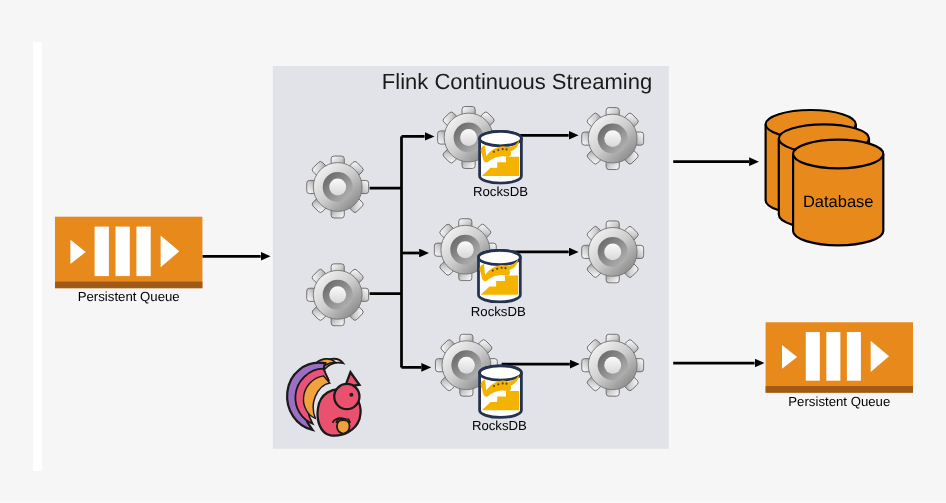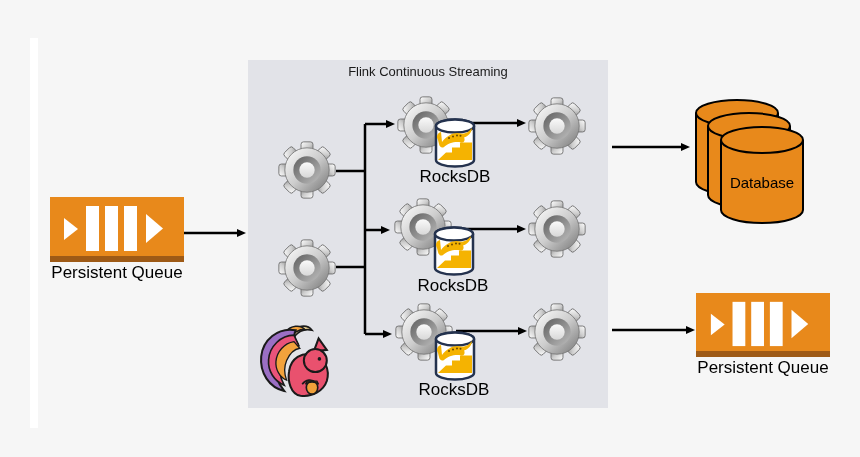--- a/index.html
+++ b/index.html
@@ -5,22 +5,22 @@
   html,body { margin:0; padding:0; }
   .canvas {
     position:relative; width:860px; height:457px;
     background:var(--background,#f6f6f6);
     font-family:"Liberation Sans", sans-serif;
     overflow:hidden;
   }
   .abs { position:absolute; }
   .stripe { left:30px; top:38px; width:8px; height:390px; background:var(--stripe,#ffffff); }
   .panel { left:248px; top:60px; width:360px; height:348px; background:var(--panel-bg,#e2e3e8); }
-  .panel-title { left:248px; top:64px; width:360px; text-align:center; font-size:13px; color:#1a1a1a; }
-  .label { color:#000; font-size:17px; text-align:center; }
+  .panel-title { left:248px; top:64px; width:360px; text-align:center; font-size:20px; color:#1a1a1a;padding-left:42px; }
+  .label { color:#000; font-size:12px; text-align:center; }
   .connectors { left:0; top:0; }
   .connectors line { stroke:var(--arrow,#000); stroke-width:2.5; }
   .queue-box { background:var(--orange,#e8891b); }
   .queue-strip { position:absolute; left:0; right:0; bottom:0; height:6px; background:var(--orange-dark,#9e5a16); }
   .gear { width:58px; height:58px; }
   .cyl { fill:var(--orange,#e8891b); stroke:#000; stroke-width:2; }
   .rocks-cyl { fill:#fff; stroke:var(--rocksdb-outline,#24324e); stroke-width:2.5; }
   .gold { fill:var(--rocksdb-gold,#f5b301); }
 </style>
 </head>

